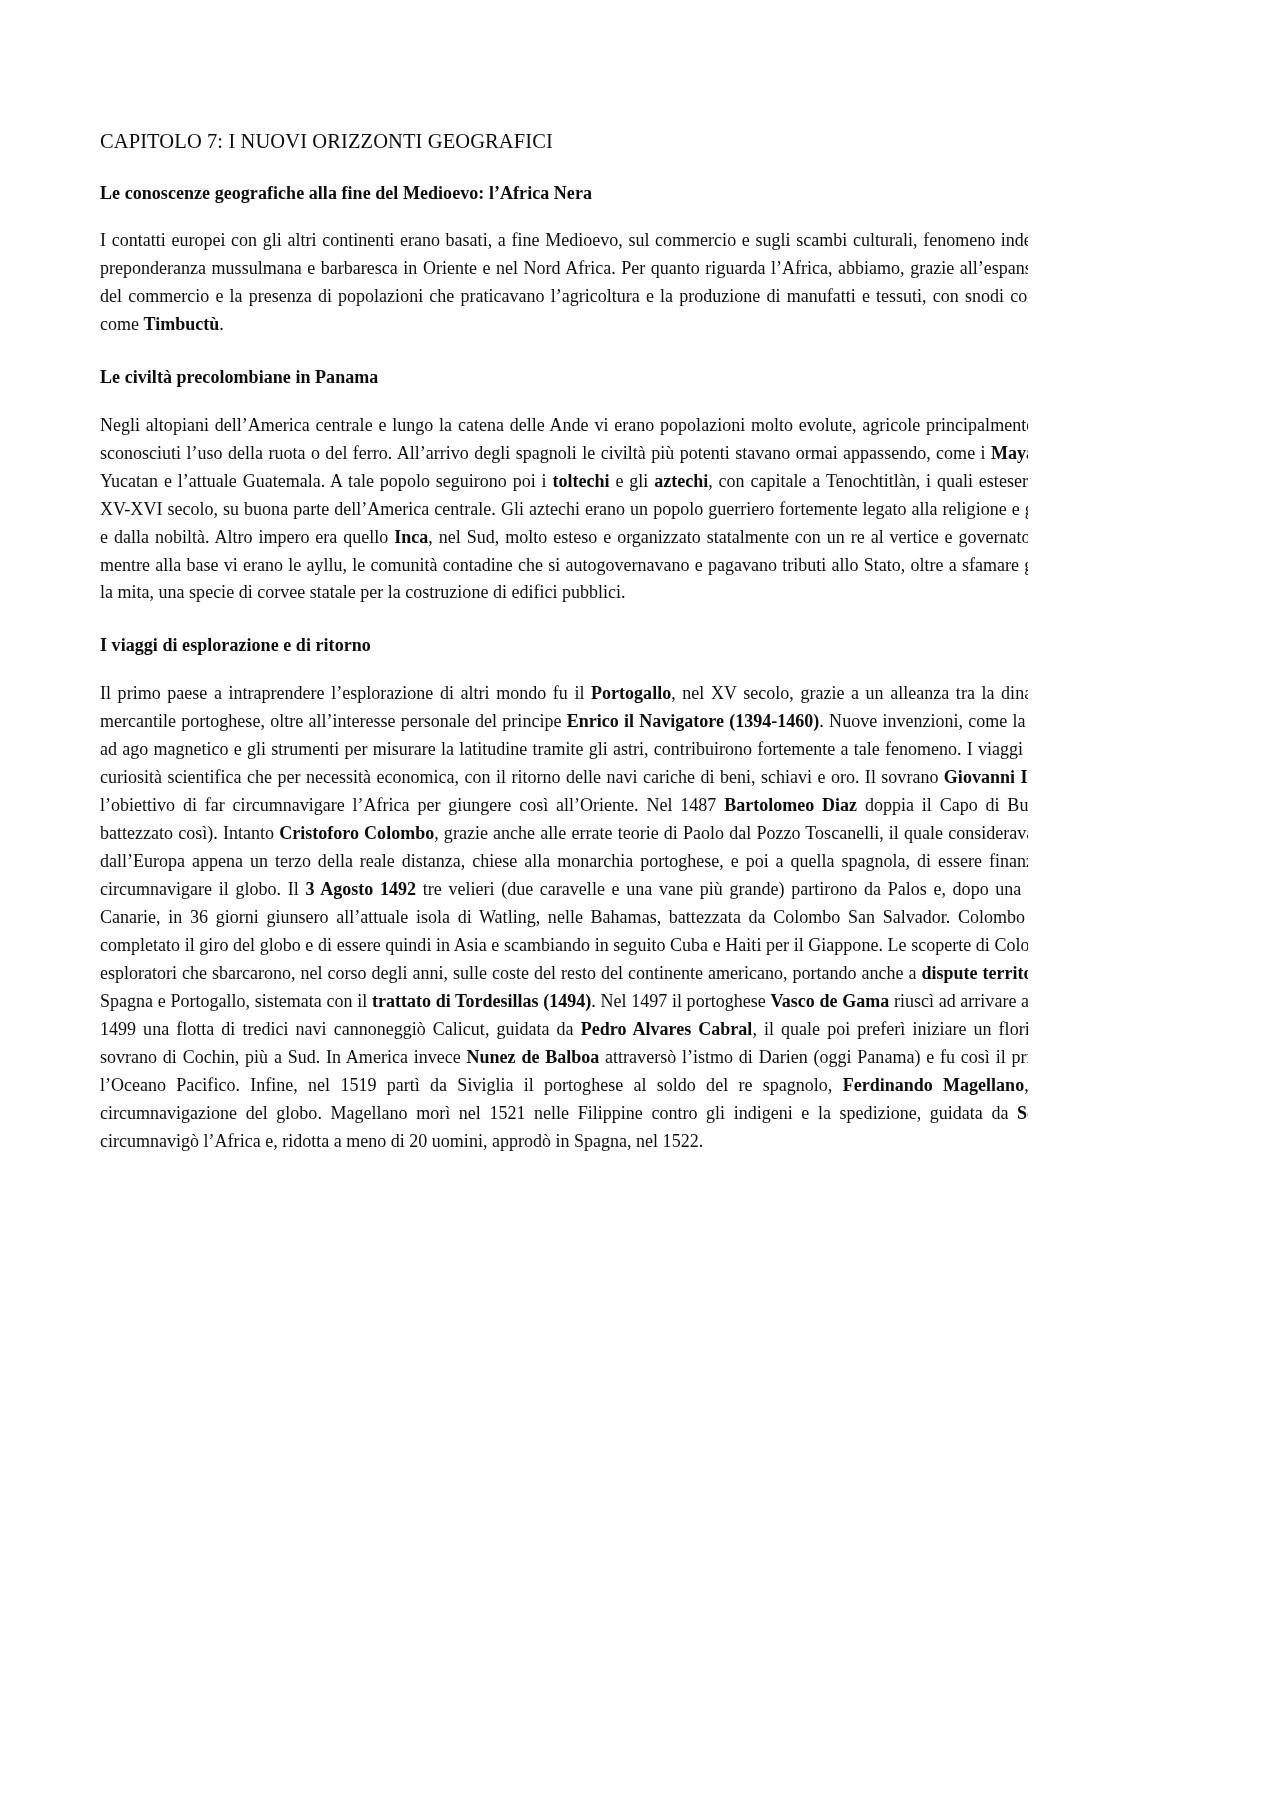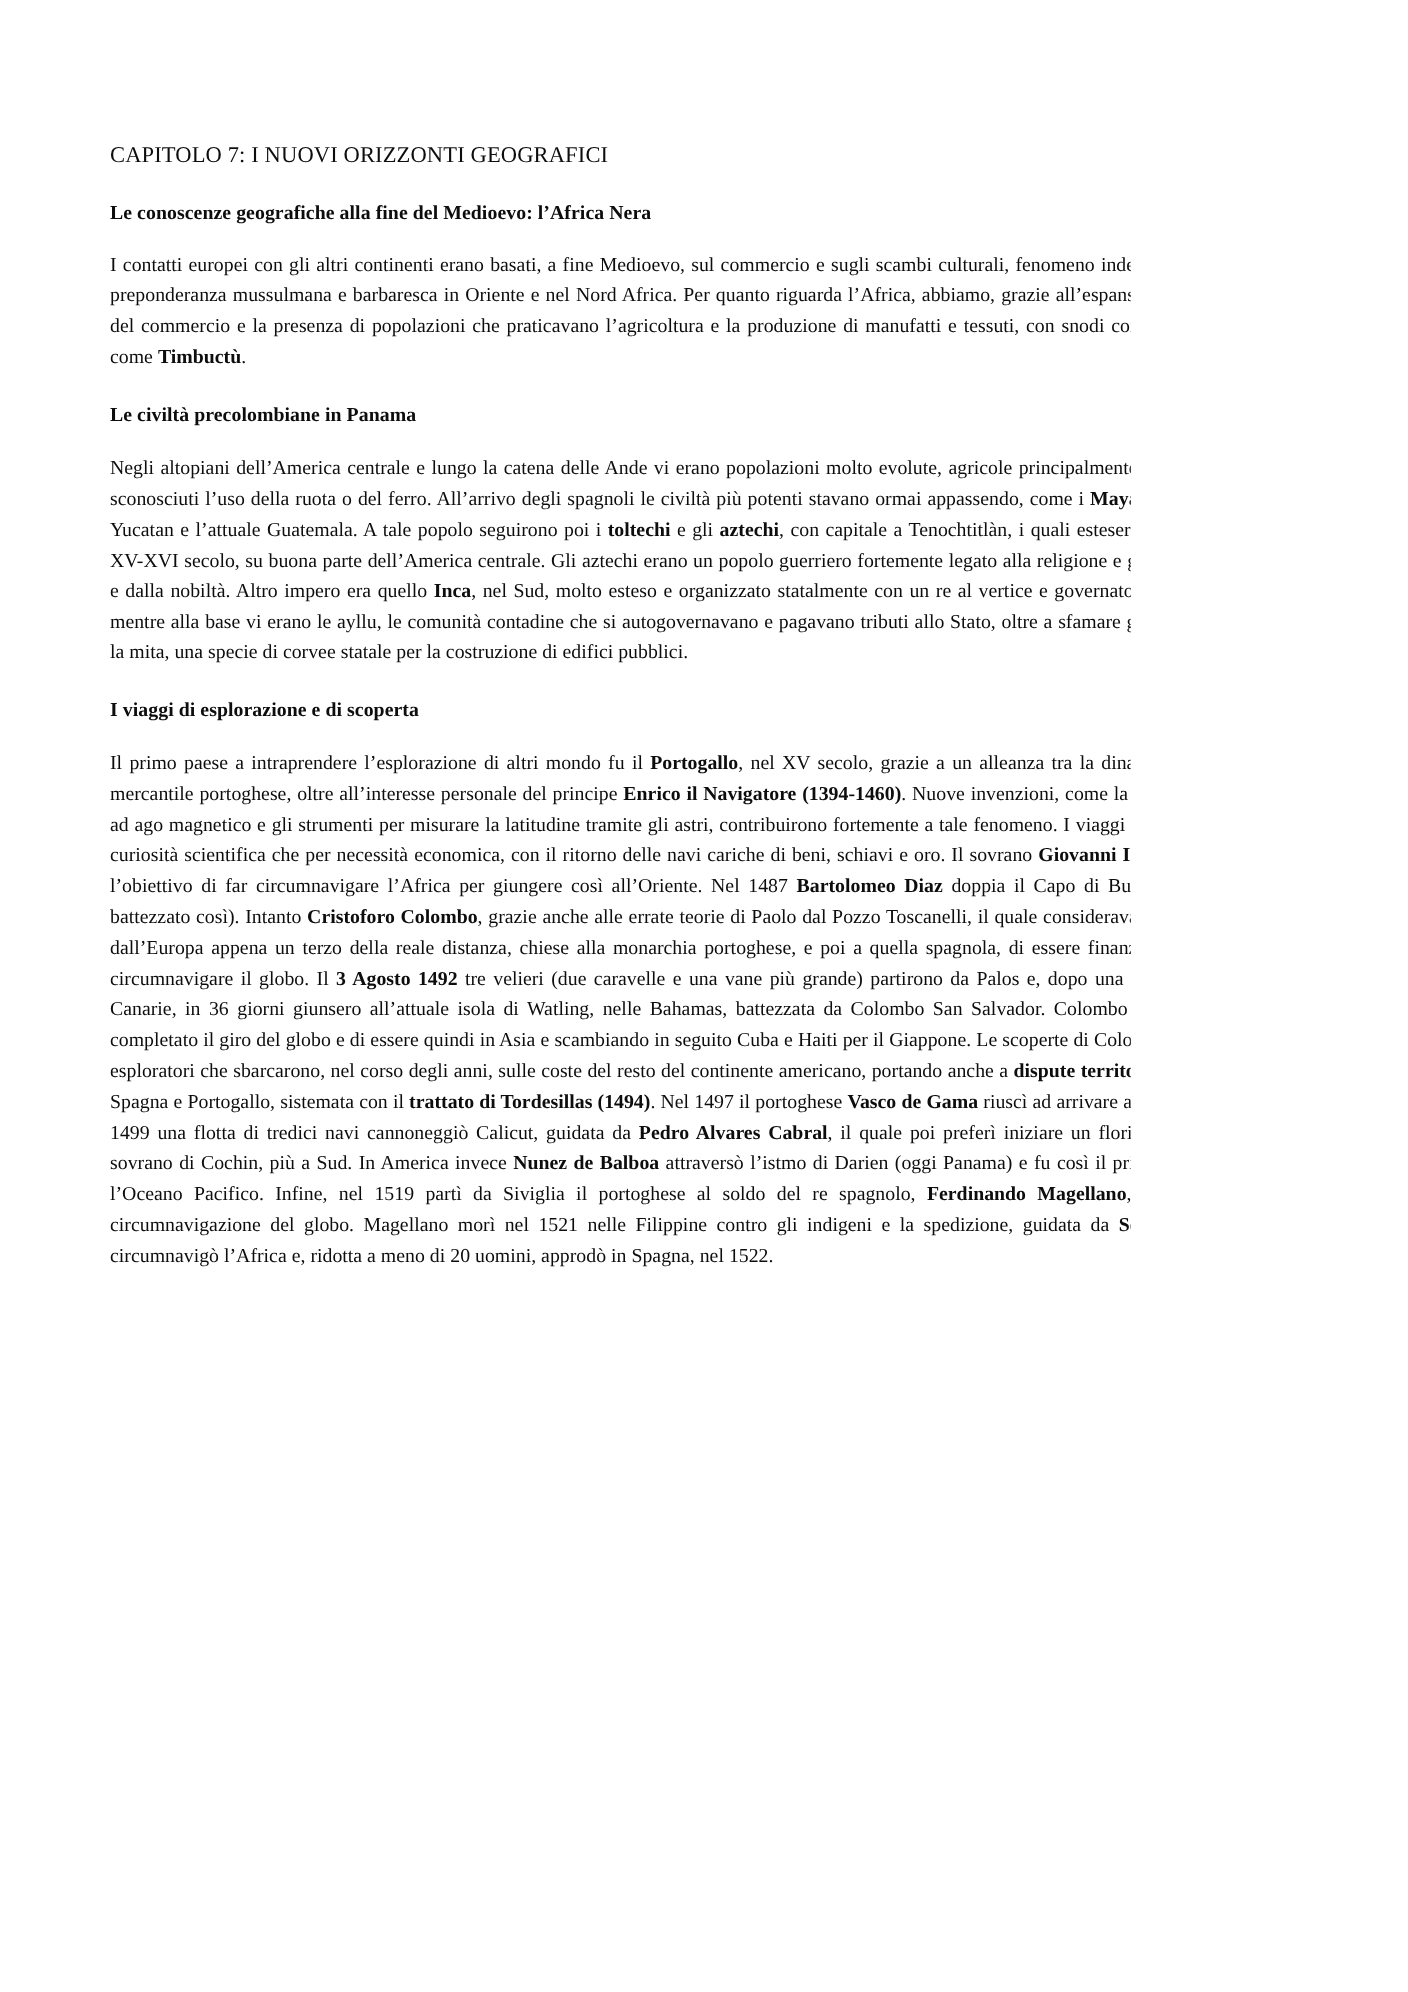--- a/index.html
+++ b/index.html
@@ -57,17 +57,17 @@
   <div class="doc-body">
 
     <h1 class="doc-title">CAPITOLO 7: I NUOVI ORIZZONTI GEOGRAFICI</h1>
 
     <h2 class="section-heading">Le conoscenze geografiche alla fine del Medioevo: l’Africa Nera</h2>
     <p class="body-para"><span>I contatti europei con gli altri continenti erano basati, a fine Medioevo, sul commercio e sugli scambi culturali, fenomeno indebolitosi a causa della preponderanza mussulmana e barbaresca in Oriente e nel Nord Africa. Per quanto riguarda l’Africa, abbiamo, grazie all’espansione araba, un fiorire del commercio e la presenza di popolazioni che praticavano l’agricoltura e la produzione di manufatti e tessuti, con snodi commerciali importanti, come </span><span style="font-weight: 700;">Timbuctù</span><span>.</span></p>
 
     <h2 class="section-heading">Le civiltà precolombiane in Panama</h2>
     <p class="body-para"><span>Negli altopiani dell’America centrale e lungo la catena delle Ande vi erano popolazioni molto evolute, agricole principalmente, a cui erano tuttavia sconosciuti l’uso della ruota o del ferro. All’arrivo degli spagnoli le civiltà più potenti stavano ormai appassendo, come i </span><span style="font-weight: 700;">Maya</span><span>, sulla penisola dello Yucatan e l’attuale Guatemala. A tale popolo seguirono poi i </span><span style="font-weight: 700;">toltechi</span><span> e gli </span><span style="font-weight: 700;">aztechi</span><span>, con capitale a Tenochtitlàn, i quali estesero il loro dominio, nel XV-XVI secolo, su buona parte dell’America centrale. Gli aztechi erano un popolo guerriero fortemente legato alla religione e guidato da un sovrano e dalla nobiltà. Altro impero era quello </span><span style="font-weight: 700;">Inca</span><span>, nel Sud, molto esteso e organizzato statalmente con un re al vertice e governatori nelle varie regioni, mentre alla base vi erano le ayllu, le comunità contadine che si autogovernavano e pagavano tributi allo Stato, oltre a sfamare gli operai requisiti per la mita, una specie di corvee statale per la costruzione di edifici pubblici.</span></p>
 
-    <h2 class="section-heading">I viaggi di esplorazione e di scoperta</h2>
+    <h2 class="section-heading">I viaggi di esplorazione e di ritorno</h2>
     <p class="body-para"><span>Il primo paese a intraprendere l’esplorazione di altri mondo fu il </span><span style="font-weight: 700;">Portogallo</span><span>, nel XV secolo, grazie a un alleanza tra la dinastia di </span><span style="font-weight: 700;">Aviz</span><span> e il ceto mercantile portoghese, oltre all’interesse personale del principe </span><span style="font-weight: 700;">Enrico il Navigatore (1394-1460)</span><span>. Nuove invenzioni, come la </span><span style="font-weight: 700;">caravella</span><span>, la </span><span style="font-weight: 700;">bussola</span><span> ad ago magnetico e gli strumenti per misurare la latitudine tramite gli astri, contribuirono fortemente a tale fenomeno. I viaggi erano condotti sia per curiosità scientifica che per necessità economica, con il ritorno delle navi cariche di beni, schiavi e oro. Il sovrano </span><span style="font-weight: 700;">Giovanni II (1481-1495)</span><span> si pose l’obiettivo di far circumnavigare l’Africa per giungere così all’Oriente. Nel 1487 </span><span style="font-weight: 700;">Bartolomeo Diaz</span><span> doppia il Capo di Buona Speranza (da lui battezzato così). Intanto </span><span style="font-weight: 700;">Cristoforo Colombo</span><span>, grazie anche alle errate teorie di Paolo dal Pozzo Toscanelli, il quale considerava il Giappone distante dall’Europa appena un terzo della reale distanza, chiese alla monarchia portoghese, e poi a quella spagnola, di essere finanziato nell’obiettivo di circumnavigare il globo. Il </span><span style="font-weight: 700;">3 Agosto 1492</span><span> tre velieri (due caravelle e una vane più grande) partirono da Palos e, dopo una sosta di un mese alle Canarie, in 36 giorni giunsero all’attuale isola di Watling, nelle Bahamas, battezzata da Colombo San Salvador. Colombo era convinto di aver completato il giro del globo e di essere quindi in Asia e scambiando in seguito Cuba e Haiti per il Giappone. Le scoperte di Colombo stimolarono altri esploratori che sbarcarono, nel corso degli anni, sulle coste del resto del continente americano, portando anche a </span><span style="font-weight: 700;">dispute territoriali</span><span>, come quella tra Spagna e Portogallo, sistemata con il </span><span style="font-weight: 700;">trattato di Tordesillas (1494)</span><span>. Nel 1497 il portoghese </span><span style="font-weight: 700;">Vasco de Gama</span><span> riuscì ad arrivare a Calicut, in India. Nel 1499 una flotta di tredici navi cannoneggiò Calicut, guidata da </span><span style="font-weight: 700;">Pedro Alvares Cabral</span><span>, il quale poi preferì iniziare un florido commercio con il sovrano di Cochin, più a Sud. In America invece </span><span style="font-weight: 700;">Nunez de Balboa</span><span> attraversò l’istmo di Darien (oggi Panama) e fu così il primo europeo a vedere l’Oceano Pacifico. Infine, nel 1519 partì da Siviglia il portoghese al soldo del re spagnolo, </span><span style="font-weight: 700;">Ferdinando Magellano</span><span>, il quale puntò alla circumnavigazione del globo. Magellano morì nel 1521 nelle Filippine contro gli indigeni e la spedizione, guidata da </span><span style="font-weight: 700;">Sebastiano del Cano</span><span>, circumnavigò l’Africa e, ridotta a meno di 20 uomini, approdò in Spagna, nel 1522.</span></p>
 
   </div>
 </div>
 
 </body></html>

